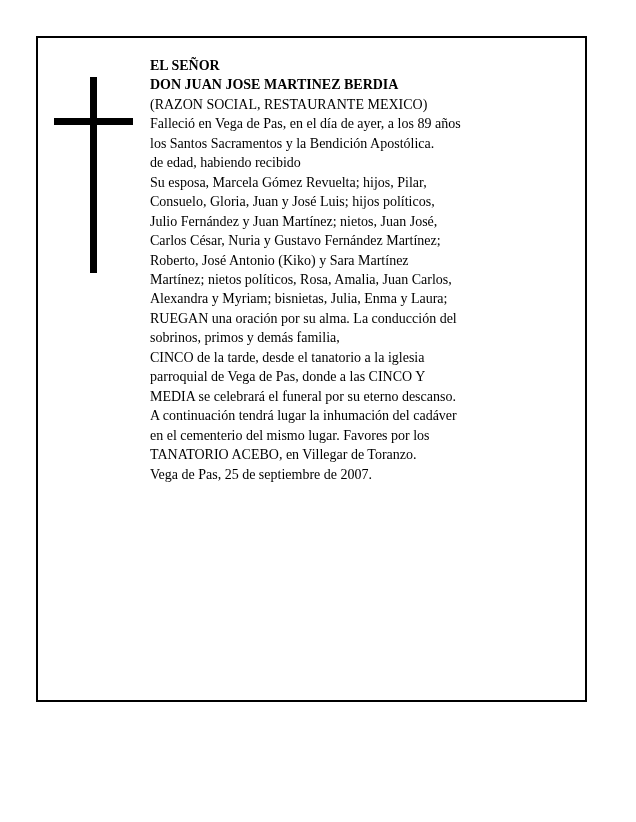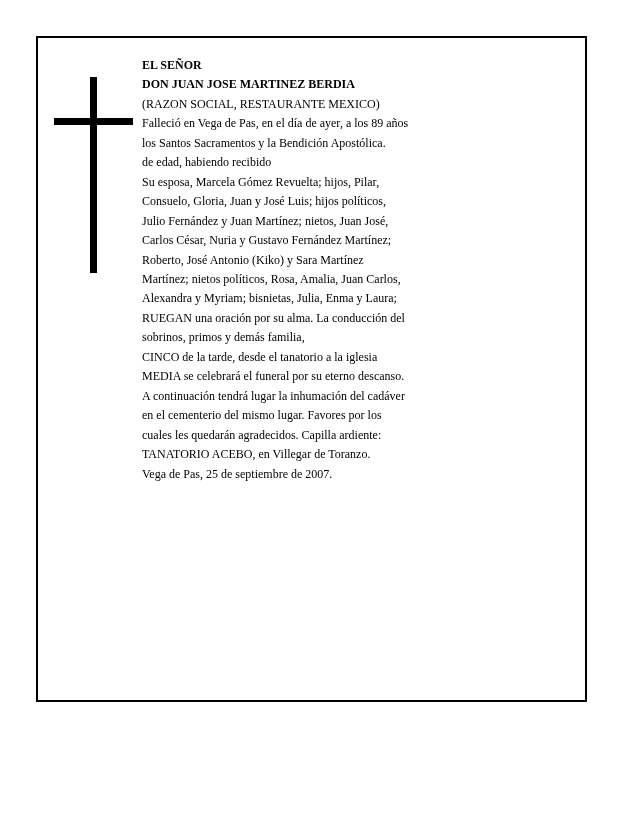--- a/index.html
+++ b/index.html
@@ -11,23 +11,23 @@
   }
   .cross-v {
     position: absolute; left: 52px; top: 39px;
     width: 7px; height: 196px; background: #000;
   }
   .cross-h {
     position: absolute; left: 16px; top: 80px;
     width: 79px; height: 7px; background: #000;
   }
   .text {
-    position: absolute; left: 104px; top: 18px; width: 430px;
+    position: absolute; left: 112px; top: 18px; width: 430px;
     font-family: "Liberation Serif", "DejaVu Serif", serif;
-    font-size: 12px; line-height: 19.45px; color: #000;
+    font-size: 14px; line-height: 19.45px; color: #000;
   }
   .line { display: block; white-space: nowrap; }
   .b { font-weight: bold; }
 </style>
 </head>
 <body>
 
 <div class="notice">
   <div class="cross">
     <div class="cross-v"></div>
@@ -43,20 +43,20 @@
     <span class="line">Su esposa, Marcela Gómez Revuelta; hijos, Pilar,</span>
     <span class="line">Consuelo, Gloria, Juan y José Luis; hijos políticos,</span>
     <span class="line">Julio Fernández y Juan Martínez; nietos, Juan José,</span>
     <span class="line">Carlos César, Nuria y Gustavo Fernández Martínez;</span>
     <span class="line">Roberto, José Antonio (Kiko) y Sara Martínez</span>
     <span class="line">Martínez; nietos políticos, Rosa, Amalia, Juan Carlos,</span>
     <span class="line">Alexandra y Myriam; bisnietas, Julia, Enma y Laura;</span>
     <span class="line">RUEGAN una oración por su alma. La conducción del</span>
     <span class="line">sobrinos, primos y demás familia,</span>
     <span class="line">CINCO de la tarde, desde el tanatorio a la iglesia</span>
+    <span class="line">parroquial de Vega de Pas, donde a las CINCO Y</span>
     <span class="line">MEDIA se celebrará el funeral por su eterno descanso.</span>
     <span class="line">A continuación tendrá lugar la inhumación del cadáver</span>
     <span class="line">en el cementerio del mismo lugar. Favores por los</span>
-    <span class="line">cuales les quedarán agradecidos. Capilla ardiente:</span>
     <span class="line">TANATORIO ACEBO, en Villegar de Toranzo.</span>
     <span class="line">Vega de Pas, 25 de septiembre de 2007.</span>
   </div>
 </div>
 
 </body></html>

